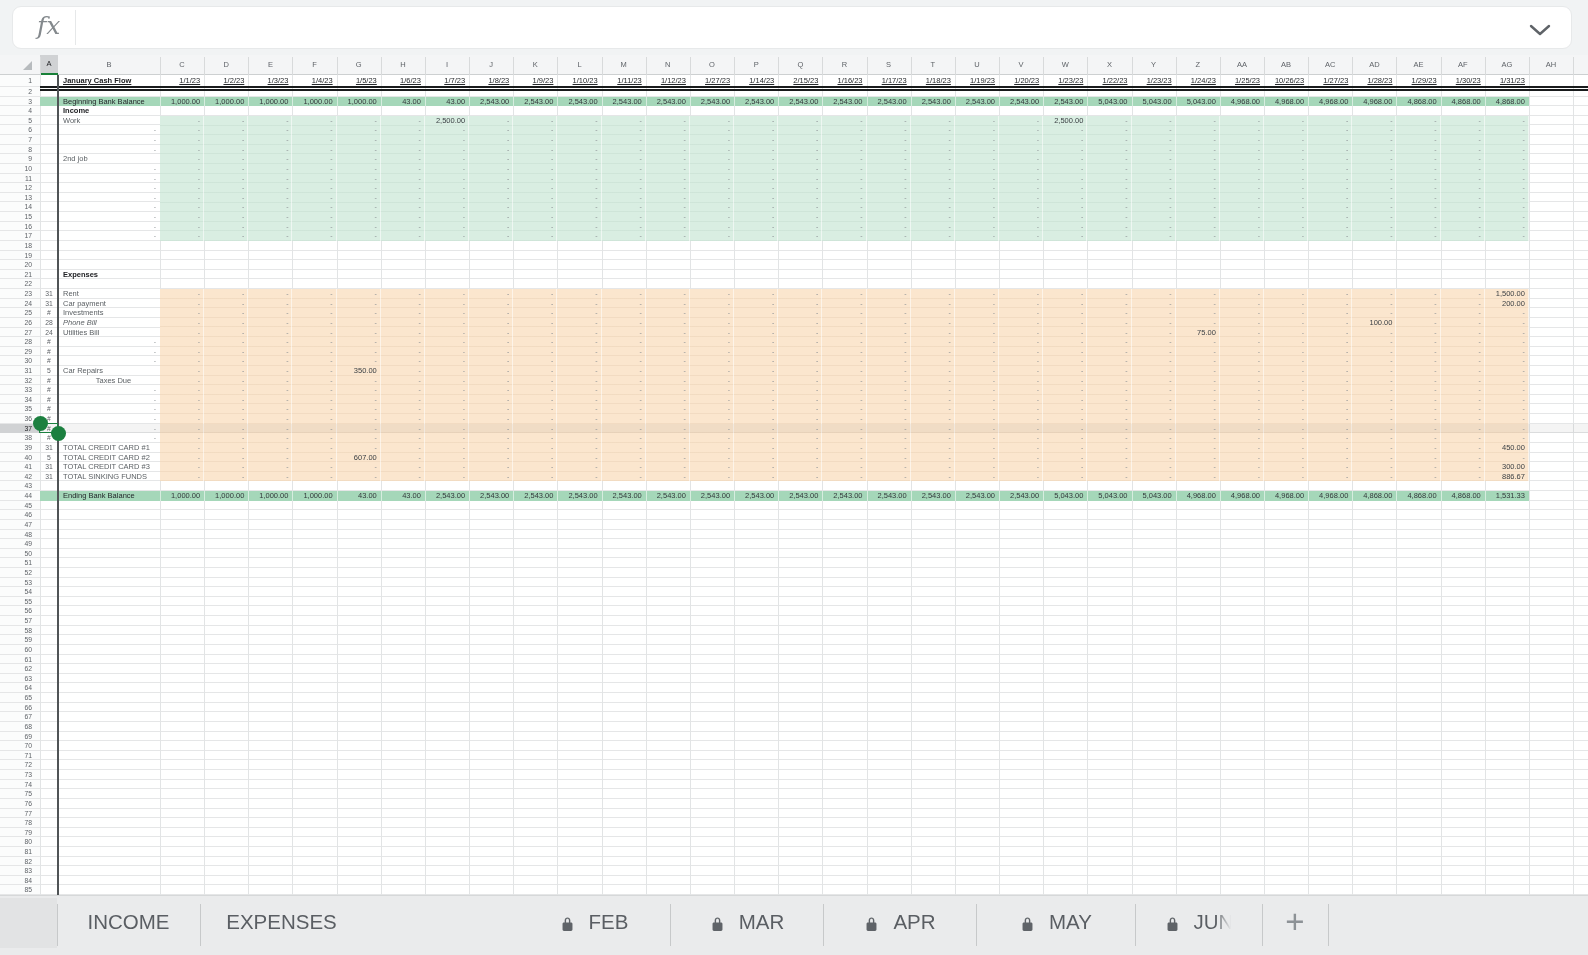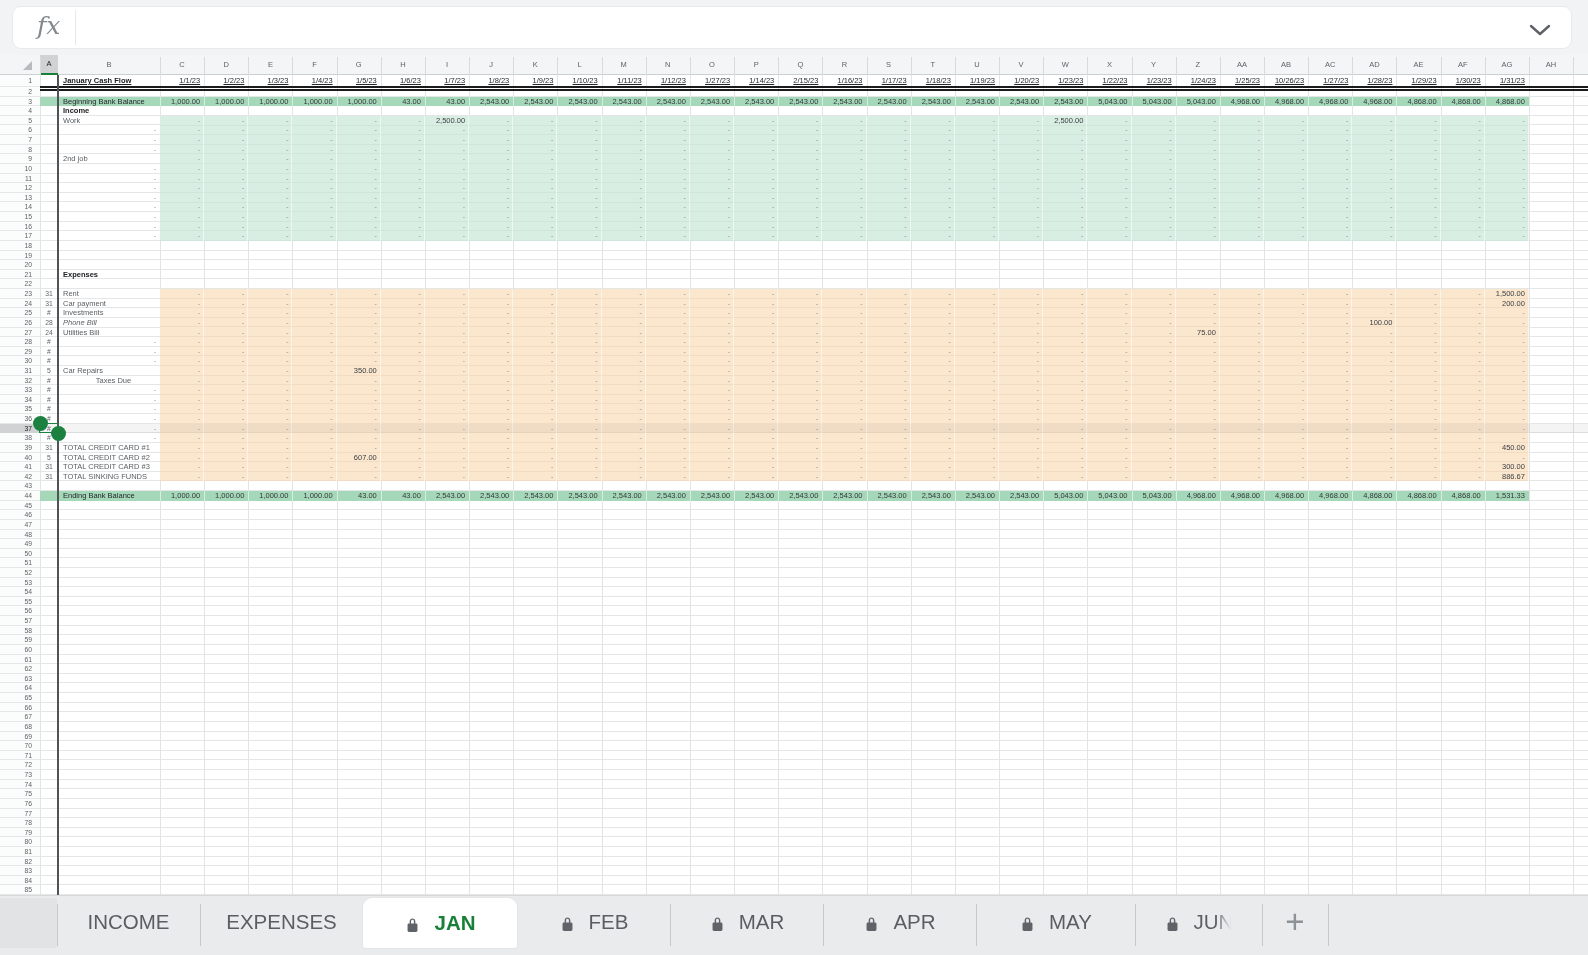--- a/index.html
+++ b/index.html
@@ -1542,26 +1542,20 @@
     </div>
 
   <div id="tabbar">
       <div class="abs" style="left: 0px; top: 2px; width: 57px; height: 50px; background: rgb(226, 227, 228);"></div>
       <div class="tab" style="left: 57px; width: 143px;">
         <span class="lbl">INCOME</span>
       </div>
       <div class="tab" style="left: 200px; width: 163px;">
         <span class="lbl">EXPENSES</span>
       </div>
-      <div class="tab tab-active" style="left: 363px; width: 154px;">
-        <span class="lock"><svg viewBox="0 0 24 24" width="17" height="17">
-            <path fill="#5f6368" d="M12 2C9.8 2 8 3.8 8 6v3H7c-1.1 0-2 .9-2 2v8c0 1.1.9 2 2 2h10c1.1 0 2-.9 2-2v-8c0-1.1-.9-2-2-2h-1V6c0-2.2-1.8-4-4-4zm-2 7V6c0-1.1.9-2 2-2s2 .9 2 2v3h-4z"></path>
-          </svg></span>
-        <span class="lbl">JAN</span>
-      </div>
       <div class="tab" style="left: 517px; width: 153px;">
         <span class="lock"><svg viewBox="0 0 24 24" width="17" height="17">
             <path fill="#5f6368" d="M12 2C9.8 2 8 3.8 8 6v3H7c-1.1 0-2 .9-2 2v8c0 1.1.9 2 2 2h10c1.1 0 2-.9 2-2v-8c0-1.1-.9-2-2-2h-1V6c0-2.2-1.8-4-4-4zm-2 7V6c0-1.1.9-2 2-2s2 .9 2 2v3h-4z"></path>
           </svg></span>
         <span class="lbl">FEB</span>
       </div>
       <div class="tab" style="left: 670px; width: 153px;">
         <span class="lock"><svg viewBox="0 0 24 24" width="17" height="17">
             <path fill="#5f6368" d="M12 2C9.8 2 8 3.8 8 6v3H7c-1.1 0-2 .9-2 2v8c0 1.1.9 2 2 2h10c1.1 0 2-.9 2-2v-8c0-1.1-.9-2-2-2h-1V6c0-2.2-1.8-4-4-4zm-2 7V6c0-1.1.9-2 2-2s2 .9 2 2v3h-4z"></path>
           </svg></span>

